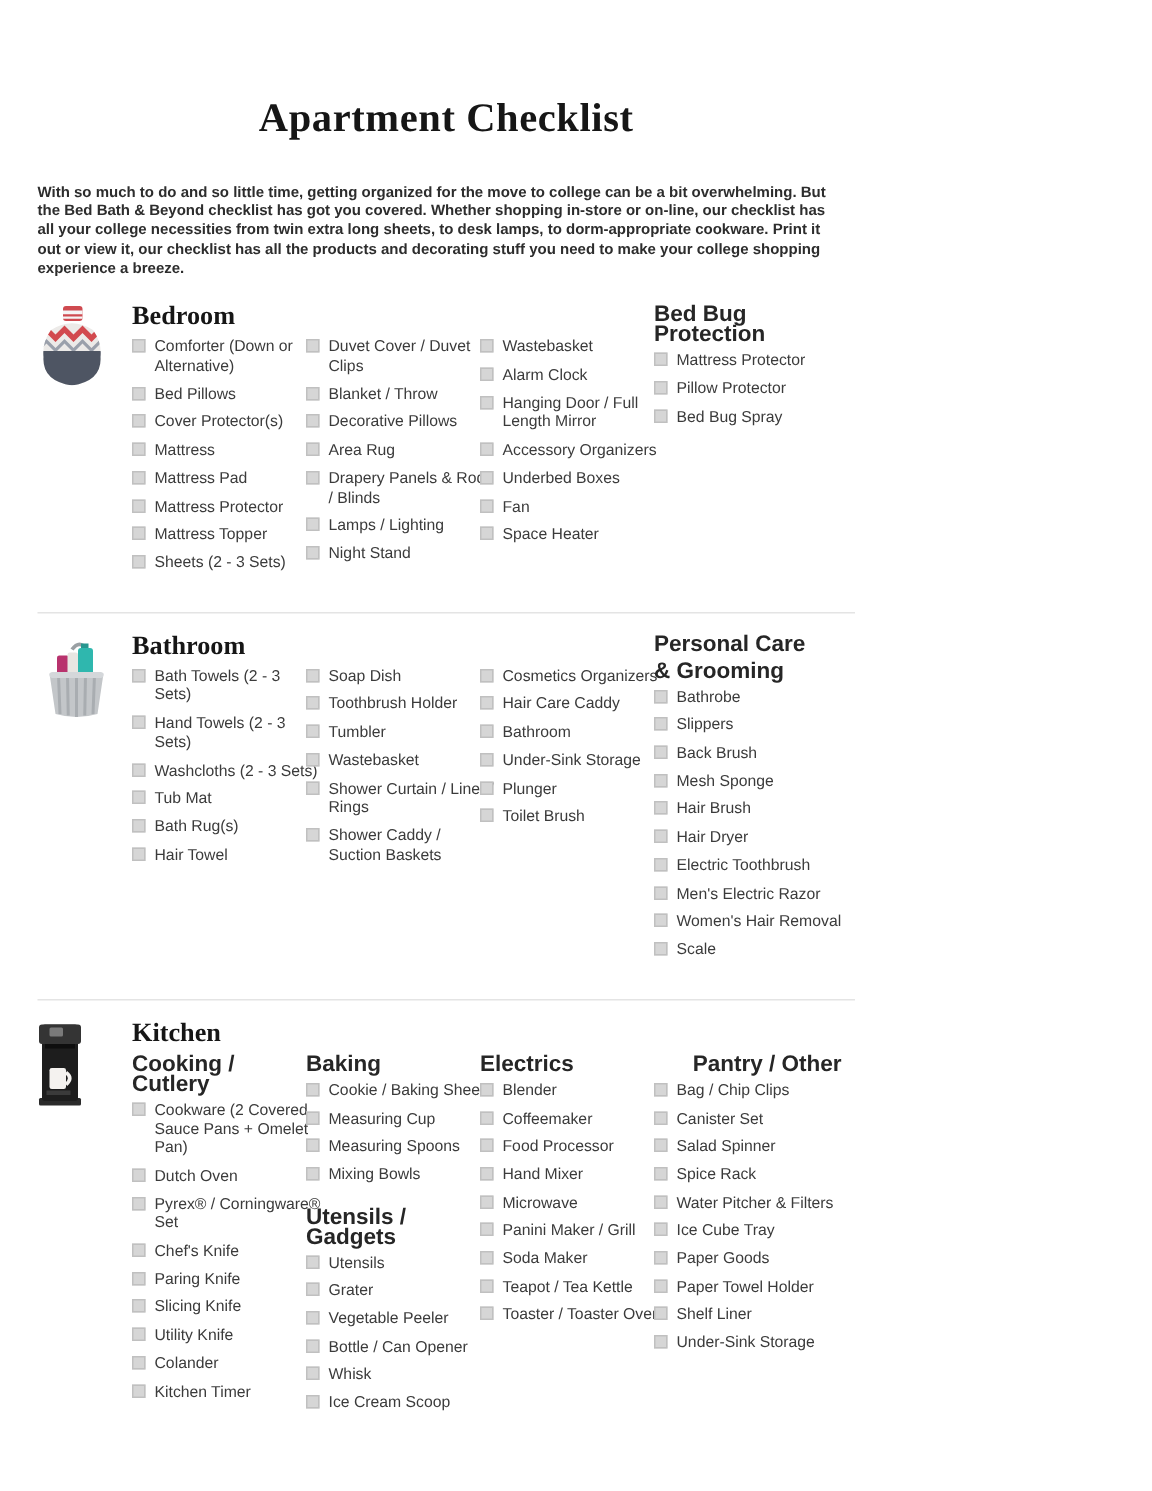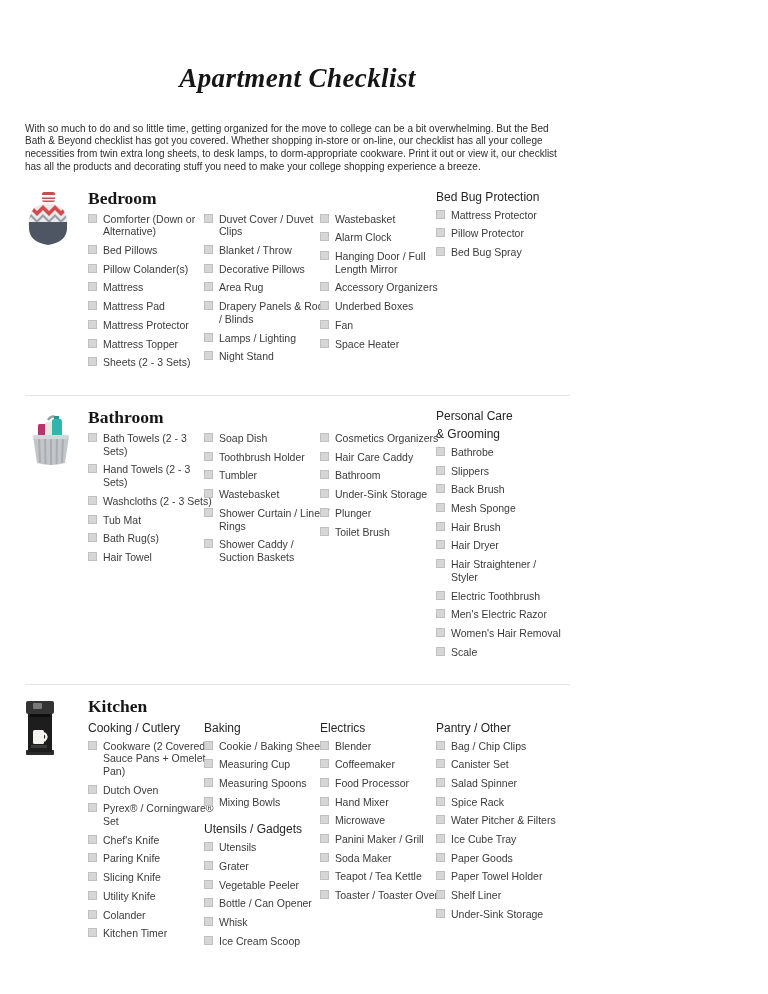--- a/index.html
+++ b/index.html
@@ -7,44 +7,44 @@
   body {
     width:768px; height:994px; overflow:hidden;
     font-family:"Liberation Sans", sans-serif;
     -webkit-font-smoothing:antialiased;
   }
   .content { margin-left:25px; width:545px; padding-top:64px; }
 
   .page-title {
     font-family:"Liberation Serif", serif;
     font-weight:700; font-size:27px; line-height:1.1;
-    color:#161616; text-align:center; letter-spacing:.4px;font-style:italic;
+    color:#161616; text-align:center; letter-spacing:.4px;
   }
   .intro {
     margin-top:29px; width:537px;
-    font-size:10px; line-height:12.7px; color:#2d2d2d;
+    font-size:10px; line-height:12.7px; color:#2d2d2d;font-weight:bold;
   }
 
   .section { display:flex; align-items:flex-start; }
   .section.first { margin-top:14px; }
   .icon-cell { width:63px; flex-shrink:0; padding-top:4px; }
   .section-main { width:348px; flex-shrink:0; }
   .section-main.full { width:auto; flex:1; }
   .section-title {
     font-family:"Liberation Serif", serif;
     font-weight:700; font-size:17.5px; line-height:1.15;
     color:#161616; margin-bottom:5px;
   }
   .cols { display:flex; align-items:flex-start; }
   .col { width:116px; flex-shrink:0; }
-  .cols.four .col:last-child { width:125px; }
+  .cols.four .col:last-child { width:125px;text-align:right; }
   .section-side { width:125px; flex-shrink:0; padding-top:3px; }
 
   .subheading {
-    font-size:12px; font-weight:400; color:#262626;
+    font-size:15px; font-weight:700; color:#262626;
     line-height:13px; margin-bottom:5px;
   }
   .group.gap { margin-top:15px; }
 
   .item { display:flex; align-items:flex-start; margin-bottom:6px; }
   .checkbox {
     width:9px; height:9px; flex-shrink:0;
     background:#d6d6d6; border:1px solid #c0c0c0;
     margin:1px 6px 0 0;
   }
@@ -96,21 +96,21 @@
               <div class="item">
                 <span class="checkbox"></span>
                 <span class="item-label">Comforter (Down or Alternative)</span>
               </div>
               <div class="item">
                 <span class="checkbox"></span>
                 <span class="item-label">Bed Pillows</span>
               </div>
               <div class="item">
                 <span class="checkbox"></span>
-                <span class="item-label">Pillow Colander(s)</span>
+                <span class="item-label">Cover Protector(s)</span>
               </div>
               <div class="item">
                 <span class="checkbox"></span>
                 <span class="item-label">Mattress</span>
               </div>
               <div class="item">
                 <span class="checkbox"></span>
                 <span class="item-label">Mattress Pad</span>
               </div>
               <div class="item">
@@ -339,24 +339,20 @@
           <div class="item">
             <span class="checkbox"></span>
             <span class="item-label">Hair Brush</span>
           </div>
           <div class="item">
             <span class="checkbox"></span>
             <span class="item-label">Hair Dryer</span>
           </div>
           <div class="item">
             <span class="checkbox"></span>
-            <span class="item-label">Hair Straightener / Styler</span>
-          </div>
-          <div class="item">
-            <span class="checkbox"></span>
             <span class="item-label">Electric Toothbrush</span>
           </div>
           <div class="item">
             <span class="checkbox"></span>
             <span class="item-label">Men's Electric Razor</span>
           </div>
           <div class="item">
             <span class="checkbox"></span>
             <span class="item-label">Women's Hair Removal</span>
           </div>

